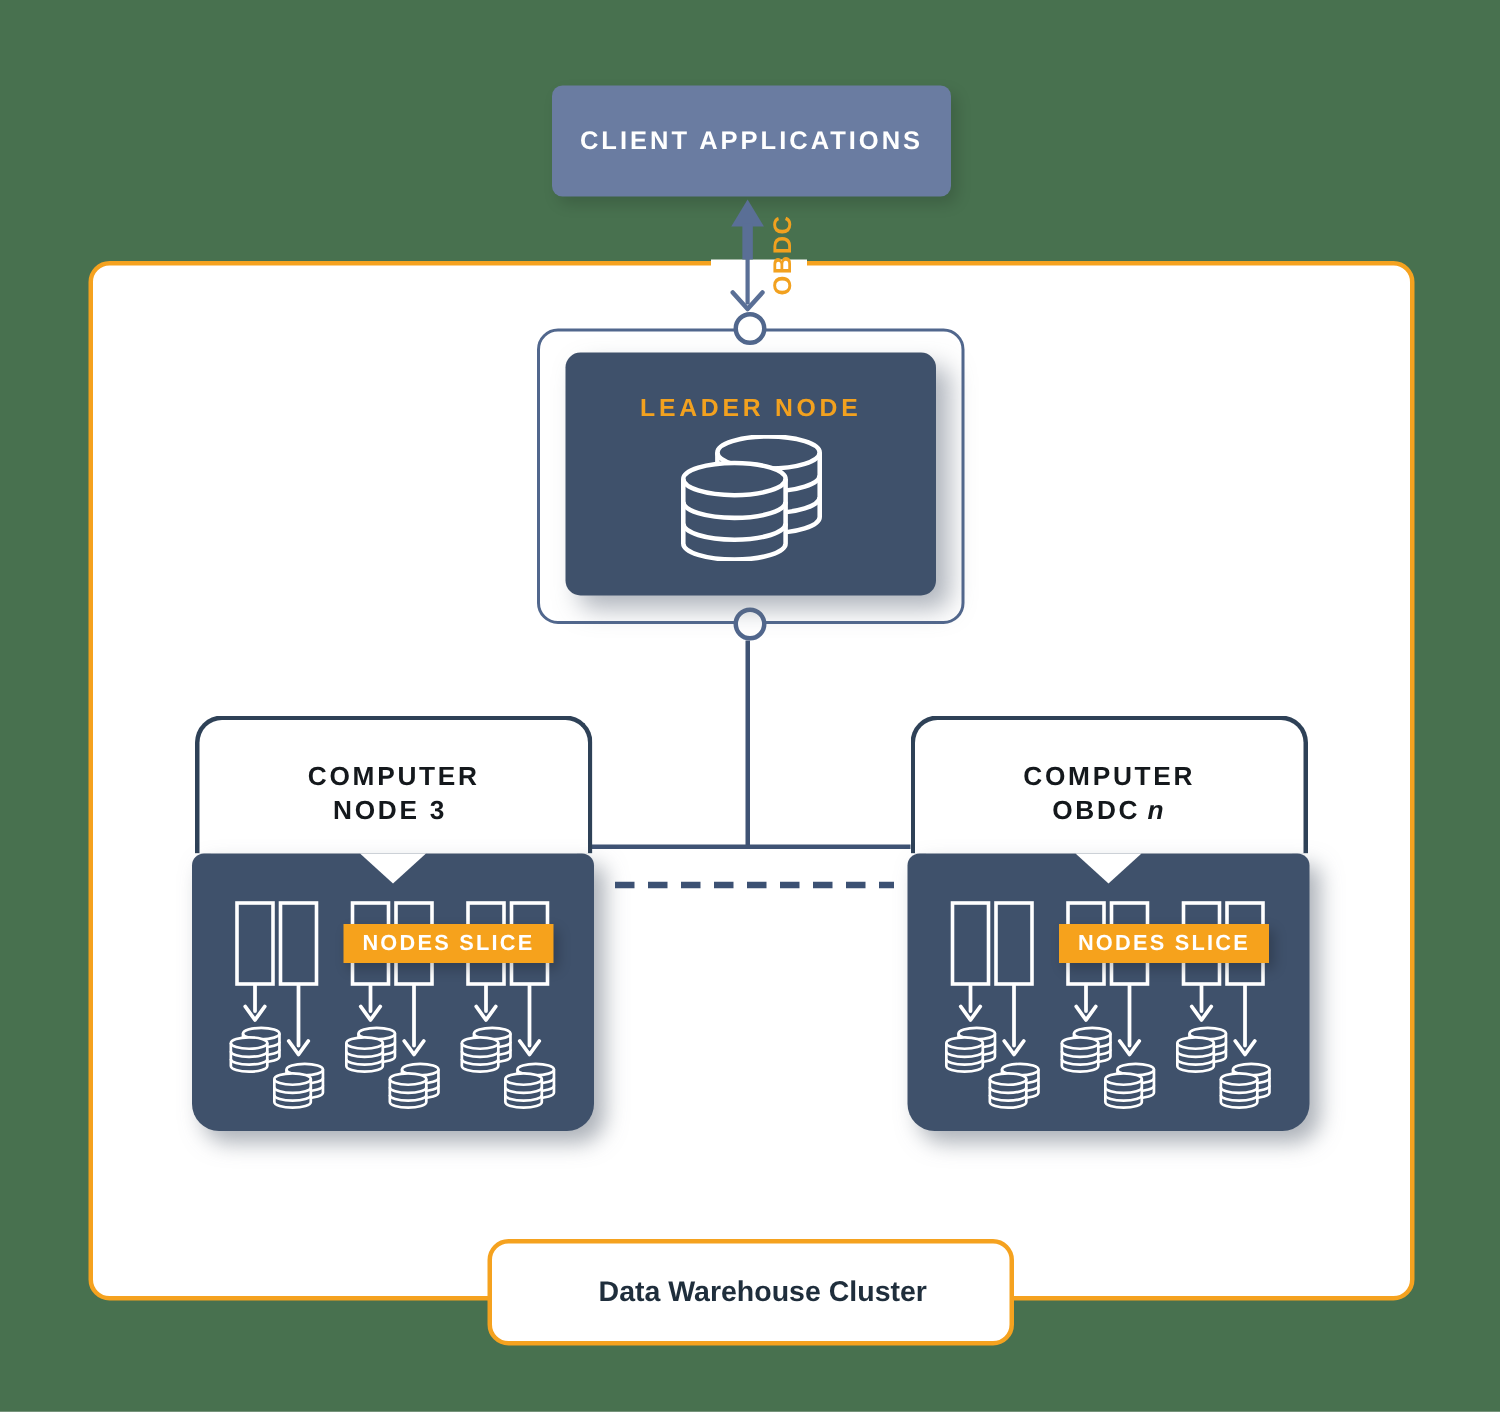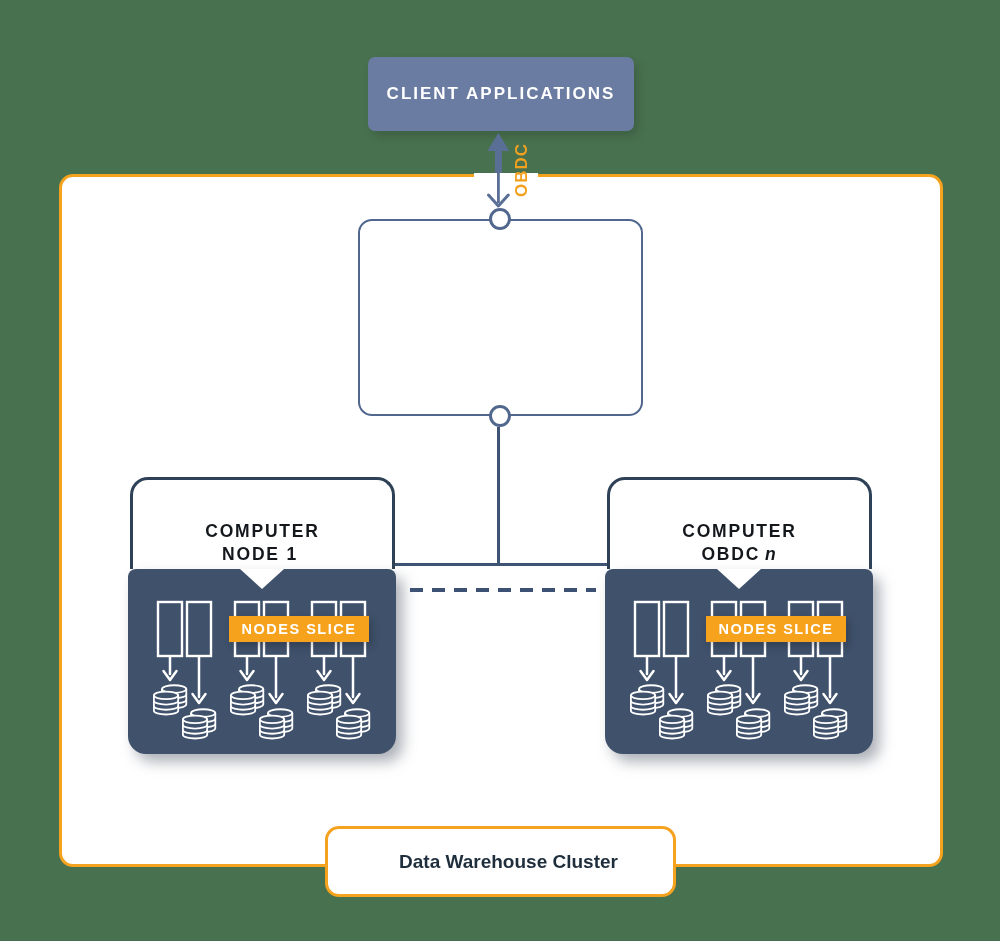--- a/index.html
+++ b/index.html
@@ -26,21 +26,21 @@
 
   .leader-inner{left:377px;top:235px;width:247px;height:162px;background:#3F516B;border-radius:10px;
     box-shadow:9px 9px 16px rgba(100,110,125,.5);display:flex;flex-direction:column;align-items:center;}
   .leader-title{margin-top:28px;color:#F2A11F;font-weight:800;font-size:16.5px;letter-spacing:2.5px;}
   .leader-icon{margin-top:8px;}
 
   .obdc-label{left:492px;top:160px;width:60px;height:20px;transform:rotate(-90deg);
     color:#F2A11F;font-weight:800;font-size:17px;letter-spacing:1px;text-align:center;line-height:20px;}
 
   .node-header{width:265px;height:92px;background:#FFFFFF;border:3px solid #2E4157;border-bottom:none;
-    border-radius:18px 18px 0 0;text-align:center;padding-top:40px;color:#14181C;font-weight:800;
+    border-radius:18px 18px 0 0;text-align:center;padding-top:26px;color:#14181C;font-weight:800;
     font-size:17.5px;letter-spacing:1.8px;line-height:1.32;}
   .node-header em{font-style:italic;margin-left:.28em;}
   .node-body{width:268px;height:185px;background:#3F516B;border-radius:8px 8px 18px 18px;
     box-shadow:7px 8px 14px rgba(105,115,128,.55);}
   .notch{position:absolute;left:50%;top:0;margin-left:-22px;width:0;height:0;
     border-left:22px solid transparent;border-right:22px solid transparent;border-top:20px solid #FFFFFF;}
   .slice-banner{position:absolute;left:60px;top:47px;width:140px;height:26px;background:#F6A21C;
     color:#FFFFFF;font-weight:800;font-size:14.5px;letter-spacing:1.5px;text-align:center;
     line-height:26px;box-shadow:3px 4px 8px rgba(0,0,0,.22);margin-left:41px;}
   .header-1{left:130px;top:477px;}
@@ -104,32 +104,38 @@
 
   <div class="abs cluster-container"></div>
   <div class="abs border-gap"></div>
 
   <div class="abs leader-frame"></div>
   <div class="abs v-line"></div>
   <div class="abs h-line"></div>
   <div class="abs conn-circle circle-top"></div>
   <div class="abs conn-circle circle-bottom"></div>
 
+  <div class="abs leader-inner">
+    <div class="leader-title">LEADER NODE</div>
+    <svg class="leader-icon" width="96" height="84" viewBox="0 0 76 66">
+      <use href="#db-pair" stroke-width="2.4"></use>
+    </svg>
+  </div>
 
   <svg class="abs" style="left:470px;top:130px" width="60" height="100">
     <path d="M28.4 3 L17.5 21 L39.3 21 Z" fill="#5A6F96"></path>
     <rect x="24.9" y="19" width="7" height="24" fill="#5A6F96"></rect>
     <rect x="27" y="40" width="2.8" height="33" fill="#5A6F96"></rect>
     <path d="M18.5 65 L28.4 76 L38.3 65" fill="none" stroke="#5A6F96" stroke-width="3" stroke-linecap="round" stroke-linejoin="round"></path>
   </svg>
   <div class="abs obdc-label">OBDC</div>
 
   <div class="abs node-header header-1">
     <span>COMPUTER</span><br>
-    <span>NODE 1</span><em></em>
+    <span>NODE 3</span><em></em>
   </div>
   <div class="abs node-body body-1">
     <div class="notch"></div>
     <svg width="268" height="185">
       <use href="#node-slices"></use>
     </svg>
     <div class="slice-banner">NODES SLICE</div>
   </div>
 
   <div class="abs node-header header-n">

